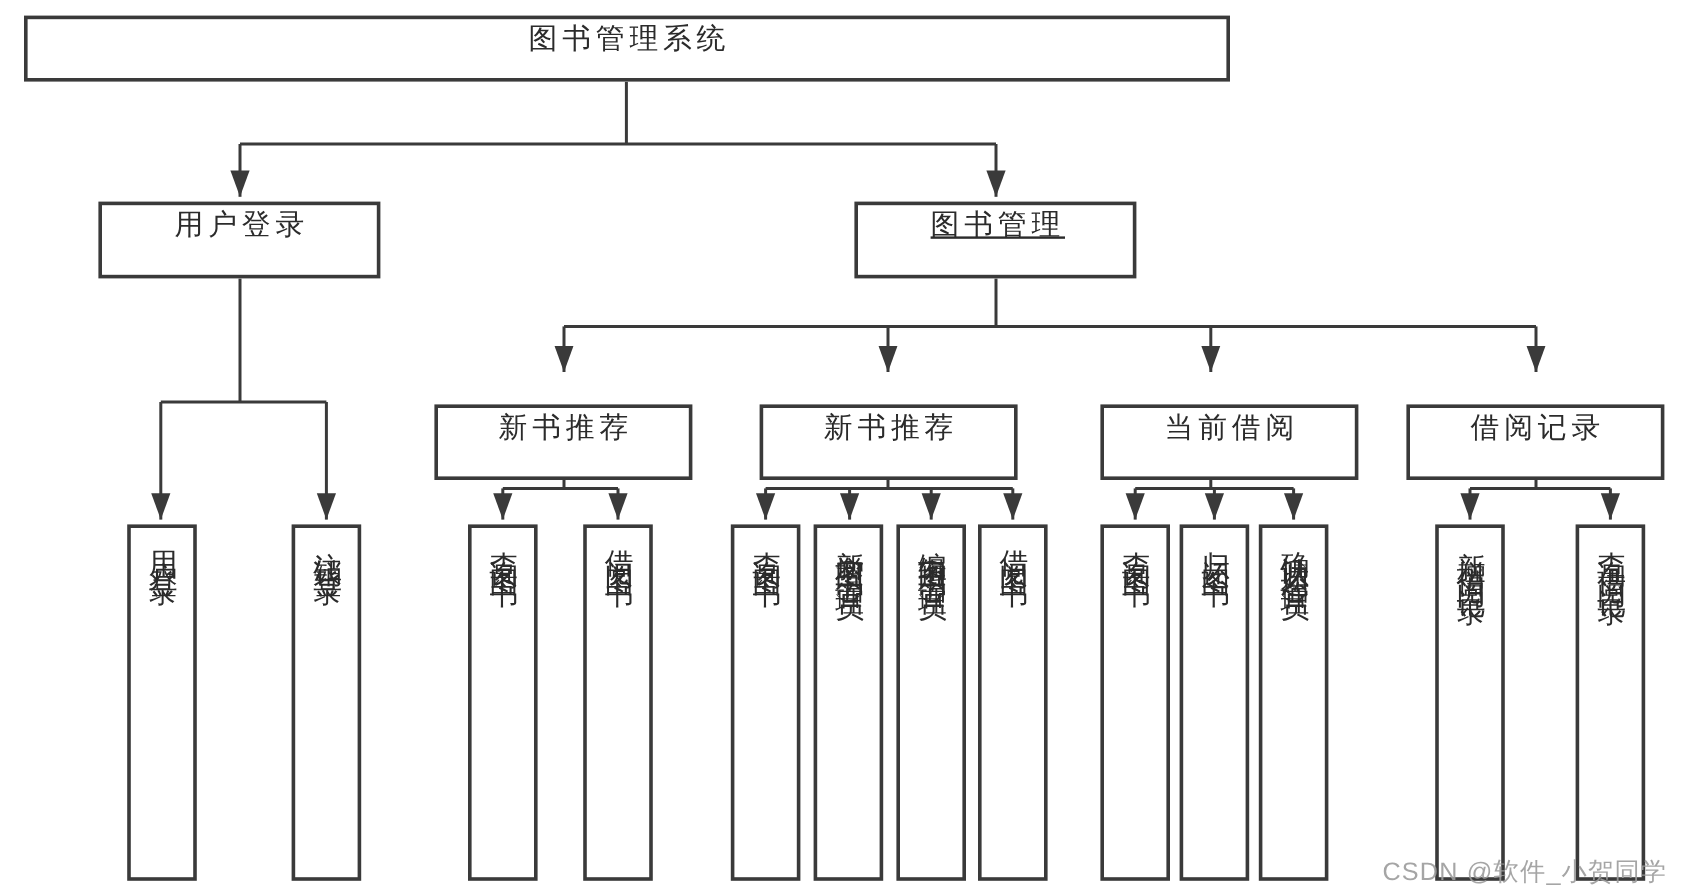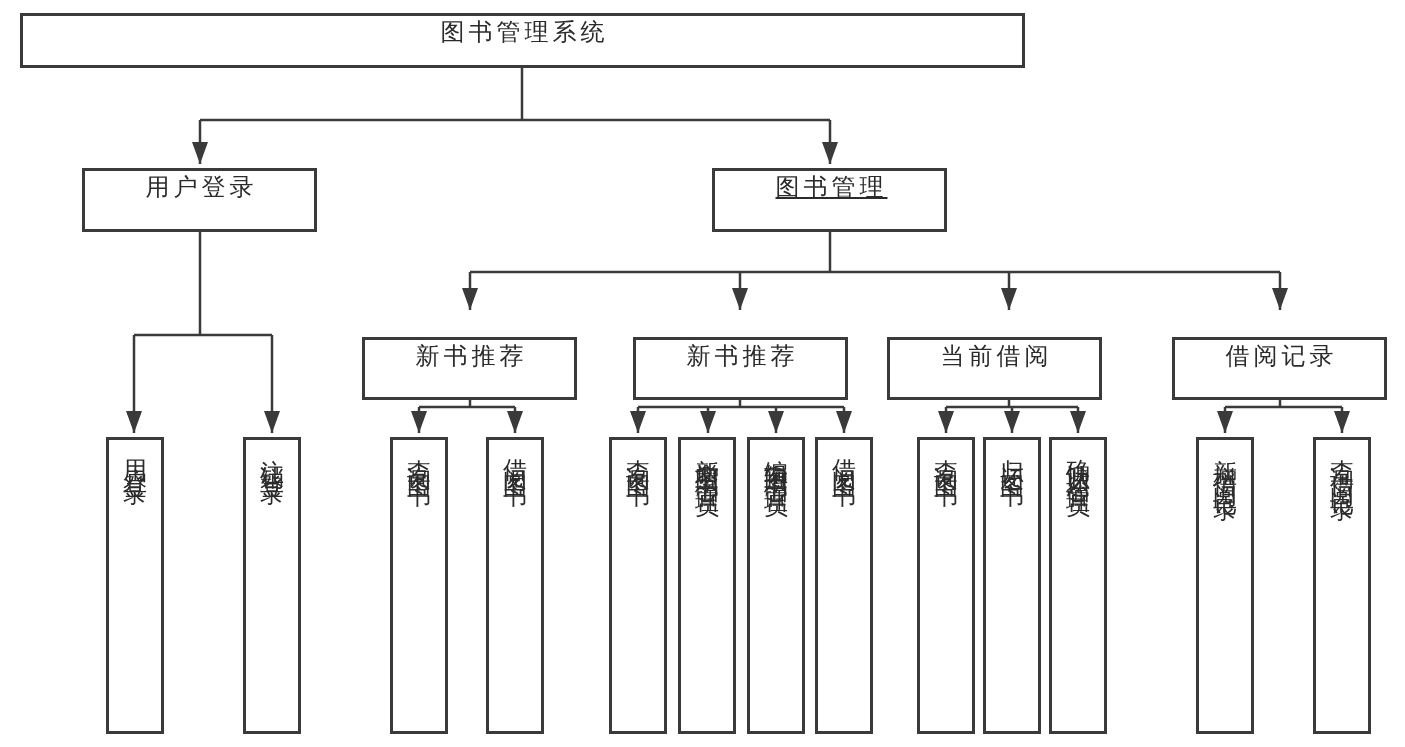--- a/index.html
+++ b/index.html
@@ -28,21 +28,21 @@
   .node .hl{padding-left:4px;} 
   
   .n-root{left:20px;top:13px;width:1005px;height:55px;}
   
   .n-userlogin{left:82px;top:168px;width:235px;height:64px;}
   .n-bookmgmt{left:712px;top:168px;width:235px;height:64px;text-decoration:underline;}
   
   .lvl3{top:314px;width:215px;height:63px;margin-top:23px;}
   .n-newbook{left:362px;}
   .n-borrow{left:633px;}
-  .n-current{left:887px;}
+  .n-current{left:917px;}
   .n-record{left:1172px;}
   
   .leaf{top:437px;width:58px;height:297px;}
   .leaf .vtxt{
     writing-mode:vertical-lr;
     text-orientation:mixed;
     font-size:24px;
     letter-spacing:8px;
     line-height:1;
     display:inline-block;
@@ -179,14 +179,15 @@
     <span class="vtxt tight">确认归还（管理员）</span>
   </div>
 
   <div class="node leaf lf-12">
     <span class="vtxt">新增借阅记录</span>
   </div>
   <div class="node leaf lf-13">
     <span class="vtxt">查询借阅记录</span>
   </div>
 
+  <div class="watermark">CSDN @软件_小贺同学</div>
 
 </div>
 
 </body></html>

